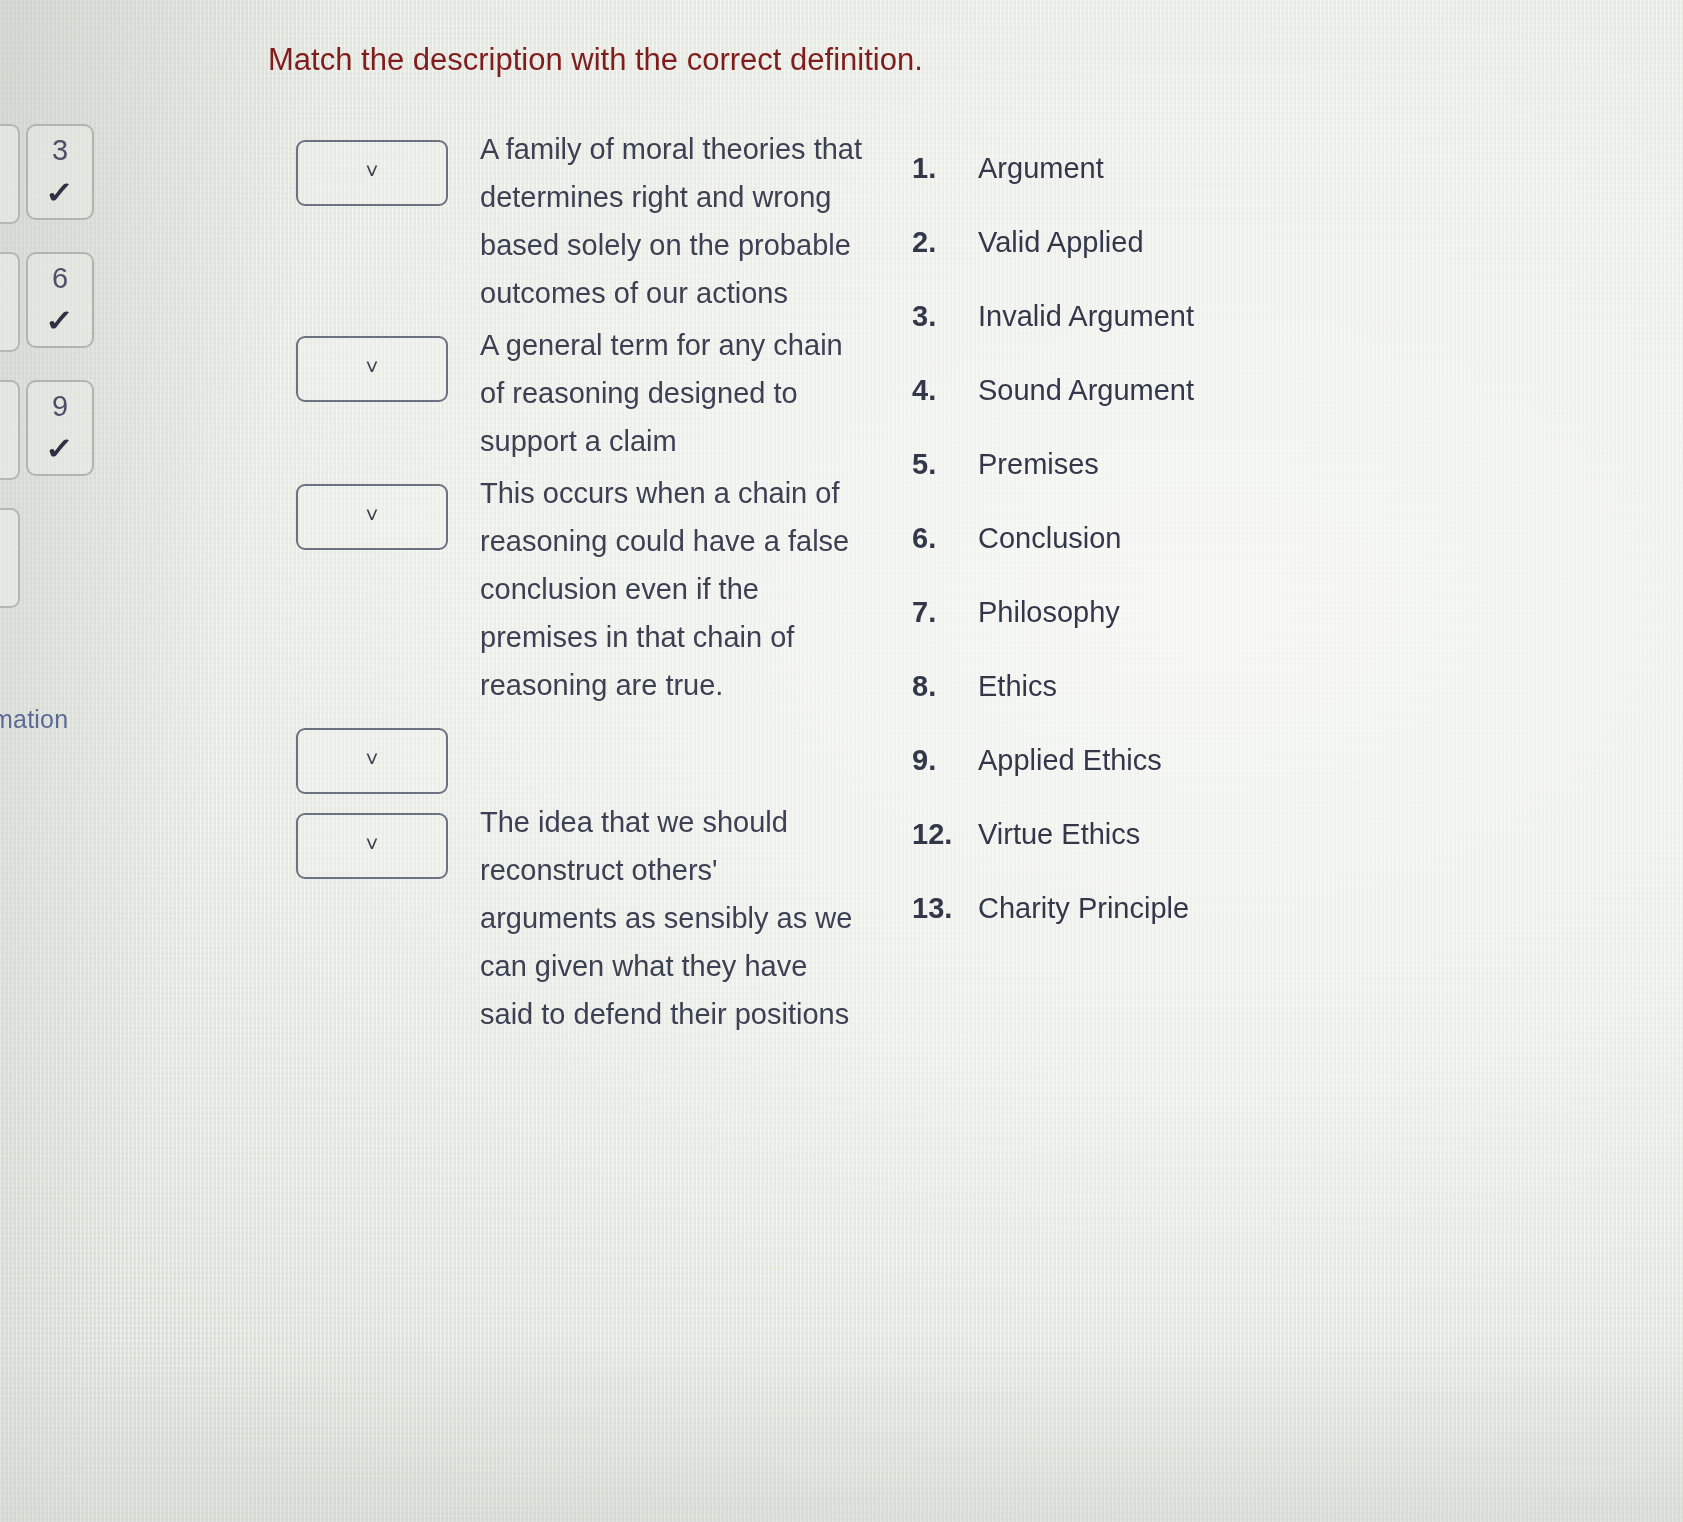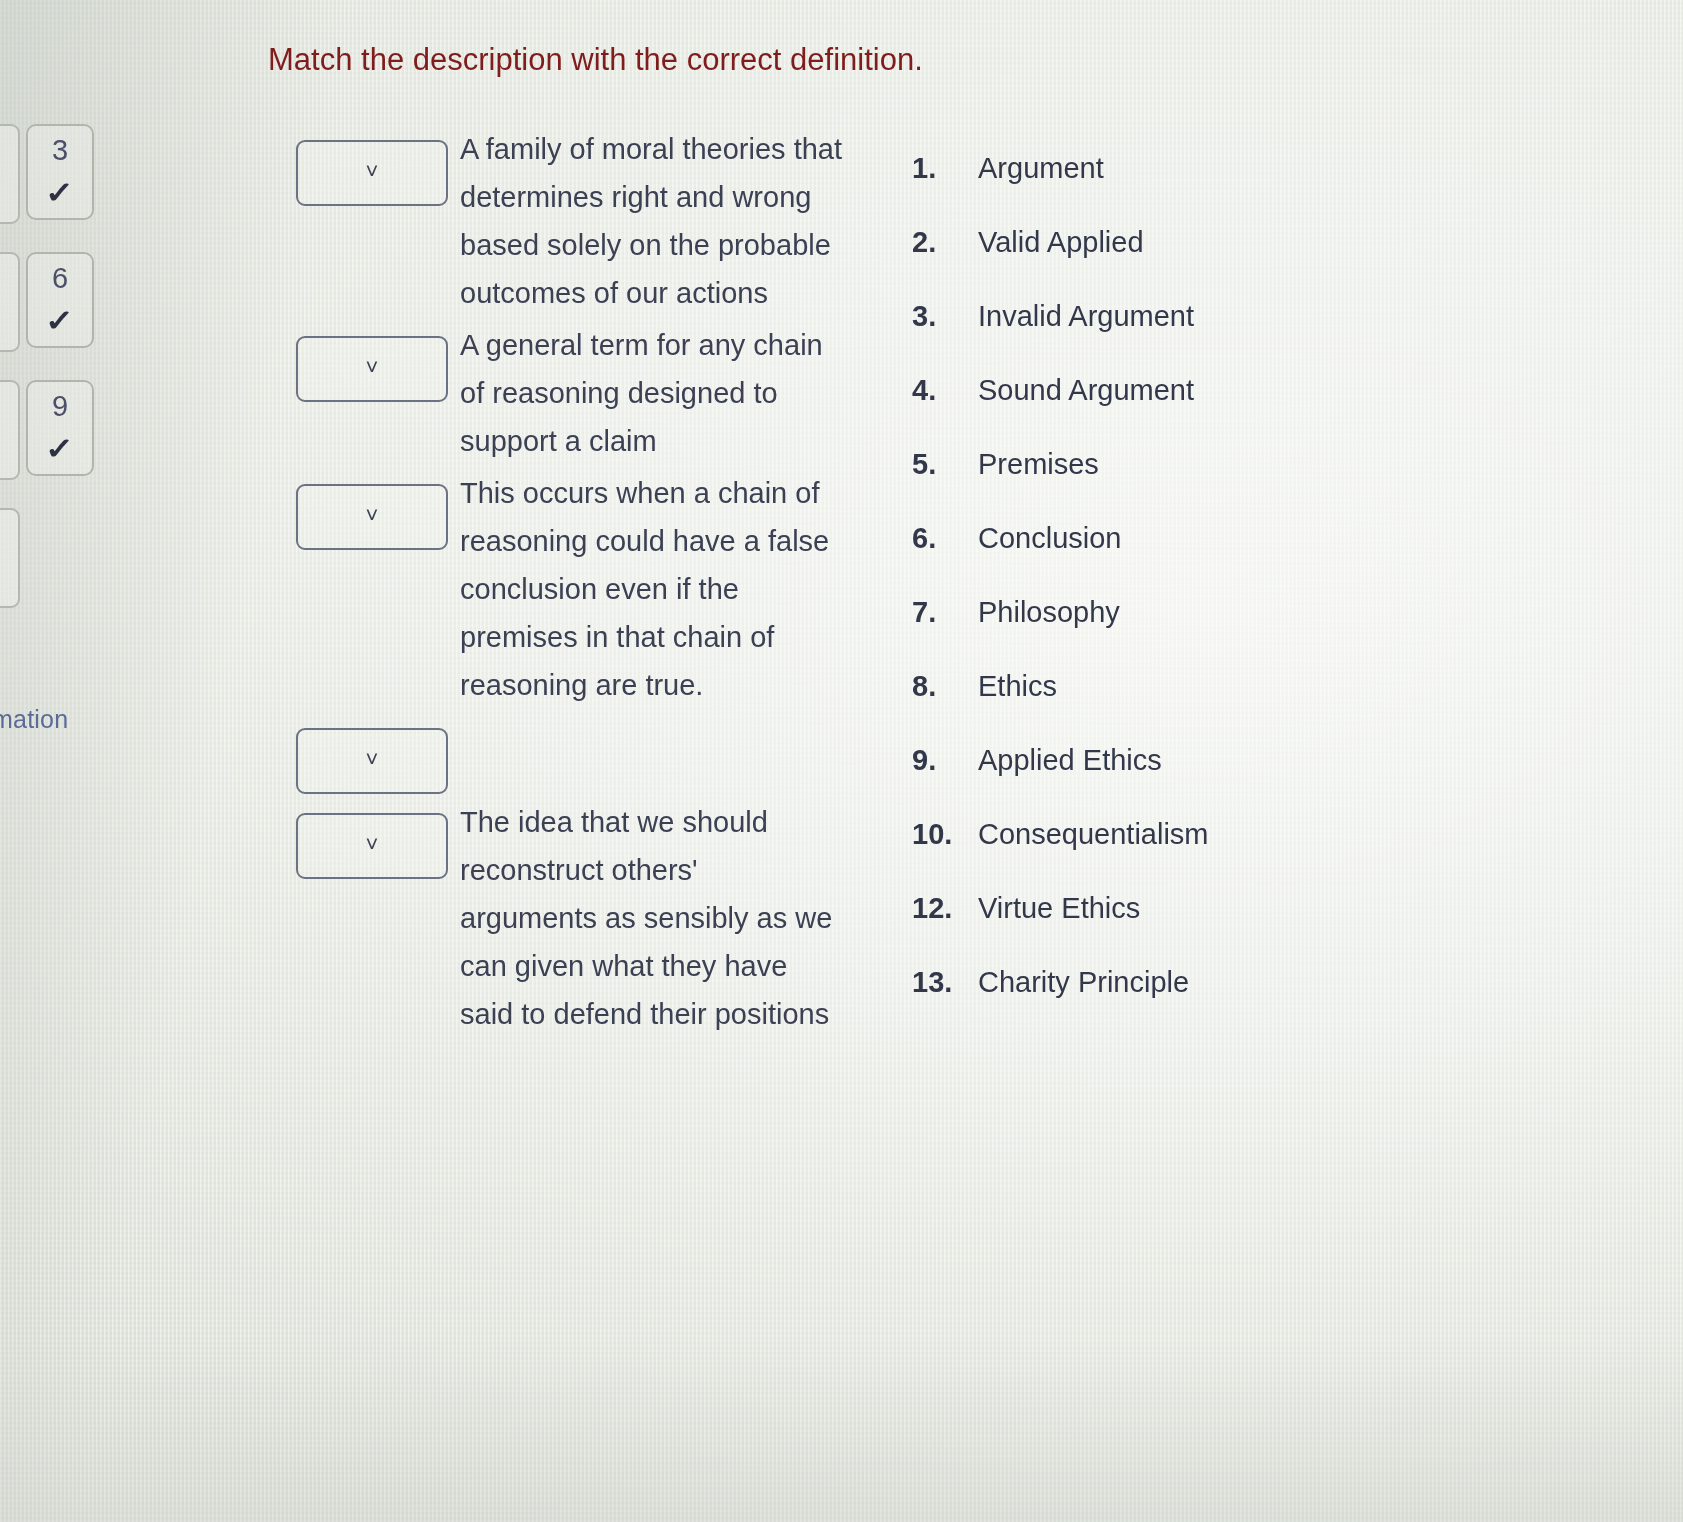--- a/index.html
+++ b/index.html
@@ -135,21 +135,21 @@
     position: absolute;
     left: 50%;
     top: 50%;
     transform: translate(-50%, -55%);
     font-size: 22px;
     color: #3c4252;
     line-height: 1;
   }
   .desc {
     flex: 1 1 auto;
-    margin-left: 12px;
+    margin-left: 32px;
     font-size: 29px;
     line-height: 48px;
     color: #3b4053;
     max-width: 382px;
   }
 
   
   #options {
     position: absolute;
     left: 912px;
@@ -274,24 +274,20 @@
   </div>
   <div class="opt-row">
     <span class="opt-num">8.</span>
     <span class="opt-label">Ethics</span>
   </div>
   <div class="opt-row">
     <span class="opt-num">9.</span>
     <span class="opt-label">Applied Ethics</span>
   </div>
   <div class="opt-row">
-    <span class="opt-num">10.</span>
-    <span class="opt-label">Consequentialism</span>
-  </div>
-  <div class="opt-row">
     <span class="opt-num">12.</span>
     <span class="opt-label">Virtue Ethics</span>
   </div>
   <div class="opt-row">
     <span class="opt-num">13.</span>
     <span class="opt-label">Charity Principle</span>
   </div>
 
 </div>
 

